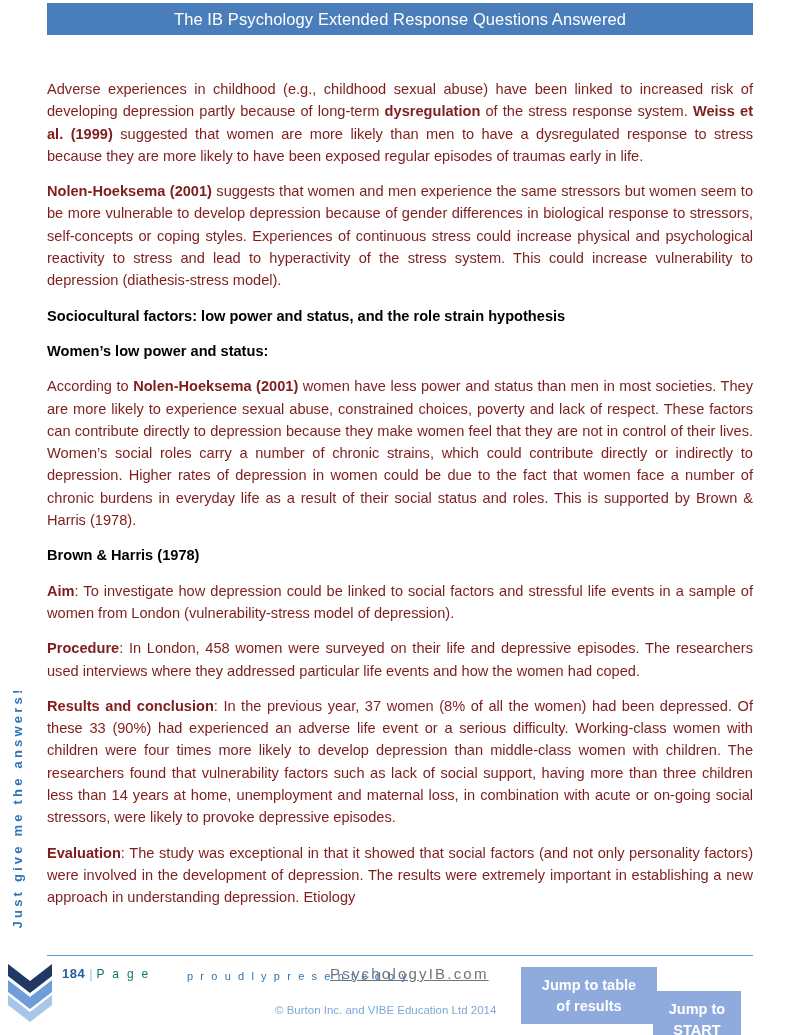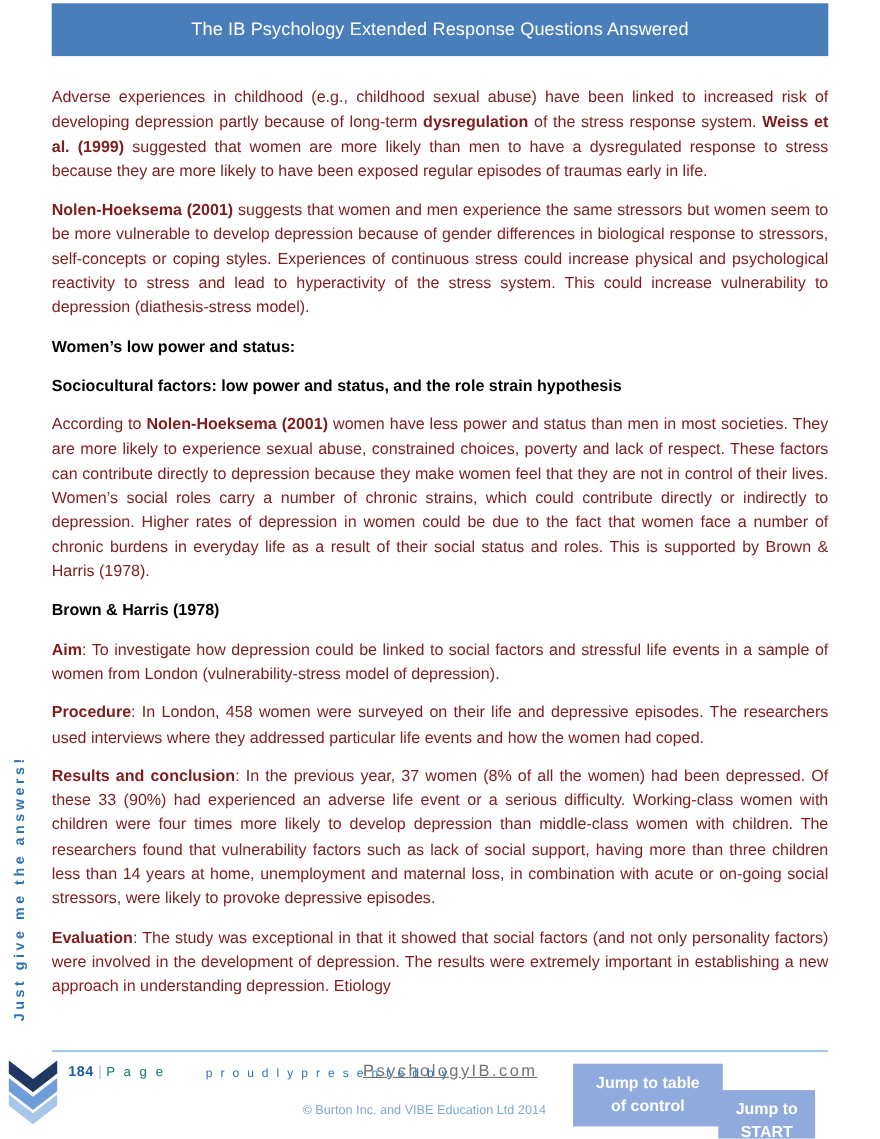--- a/index.html
+++ b/index.html
@@ -15,21 +15,21 @@
     color: #000000;
     overflow: hidden;
   }
 
   
   .header-banner {
     position: absolute;
     left: 47px;
     top: 3px;
     width: 706px;
-    height: 48px;
+    height: 32px;
     background: #4a7ebb;
     display: flex;
     align-items: center;
     justify-content: center;
   }
   .header-banner-title {
     color: #ffffff;
     font-size: 16.5px;
     font-weight: 400;
     letter-spacing: 0.1px;
@@ -184,22 +184,22 @@
   <div class="header-banner-title">The IB Psychology Extended Response Questions Answered</div>
 </div>
 
 <div class="side-tab">
   <div class="side-tab-text">Just give me the answers!</div>
 </div>
 
 <div class="content" id="content-root">
     <div class="para"><span>Adverse experiences in childhood (e.g., childhood sexual abuse) have been linked to increased risk of developing depression partly because of long-term </span><b>dysregulation</b><span> of the stress response system. </span><b>Weiss et al. (1999)</b><span> suggested that women are more likely than men to have a dysregulated response to stress because they are more likely to have been exposed regular episodes of traumas early in life.</span></div>
     <div class="para"><b>Nolen-Hoeksema (2001)</b><span> suggests that women and men experience the same stressors but women seem to be more vulnerable to develop depression because of gender differences in biological response to stressors, self-concepts or coping styles. Experiences of continuous stress could increase physical and psychological reactivity to stress and lead to hyperactivity of the stress system. This could increase vulnerability to depression (diathesis-stress model).</span></div>
+    <div class="heading"><b>Sociocultural factors: low power and status, and the role strain hypothesis</b></div>
     <div class="heading"><b>Women’s low power and status:</b></div>
-    <div class="heading"><b>Sociocultural factors: low power and status, and the role strain hypothesis</b></div>
     <div class="para"><span>According to </span><b>Nolen-Hoeksema (2001)</b><span> women have less power and status than men in most societies. They are more likely to experience sexual abuse, constrained choices, poverty and lack of respect. These factors can contribute directly to depression because they make women feel that they are not in control of their lives. Women’s social roles carry a number of chronic strains, which could contribute directly or indirectly to depression. Higher rates of depression in women could be due to the fact that women face a number of chronic burdens in everyday life as a result of their social status and roles. This is supported by Brown &amp; Harris (1978).</span></div>
     <div class="heading"><b>Brown &amp; Harris (1978)</b></div>
     <div class="para"><b>Aim</b><span>: To investigate how depression could be linked to social factors and stressful life events in a sample of women from London (vulnerability-stress model of depression).</span></div>
     <div class="para"><b>Procedure</b><span>: In London, 458 women were surveyed on their life and depressive episodes. The researchers used interviews where they addressed particular life events and how the women had coped.</span></div>
     <div class="para"><b>Results and conclusion</b><span>: In the previous year, 37 women (8% of all the women) had been depressed. Of these 33 (90%) had experienced an adverse life event or a serious difficulty. Working-class women with children were four times more likely to develop depression than middle-class women with children. The researchers found that vulnerability factors such as lack of social support, having more than three children less than 14 years at home, unemployment and maternal loss, in combination with acute or on-going social stressors, were likely to provoke depressive episodes.</span></div>
     <div class="para last"><b>Evaluation</b><span>: The study was exceptional in that it showed that social factors (and not only personality factors) were involved in the development of depression. The results were extremely important in establishing a new approach in understanding depression. Etiology</span></div>
   </div>
 
 <div class="footer-rule"></div>
 
@@ -218,19 +218,19 @@
 </div>
 
 <div class="presented-by">p r o u d l y   p r e s e n t e d   b y</div>
 
 <a class="site-link" href="#">PsychologyIB.com</a>
 
 <div class="copyright">© Burton Inc. and VIBE Education Ltd 2014</div>
 
 <div class="jump-btn jump-toc">
   <span>Jump to table</span>
-  <span>of control</span>
+  <span>of results</span>
 </div>
 
 <div class="jump-btn jump-start">
   <span>Jump to</span>
   <span>START</span>
 </div>
 
 </body></html>

